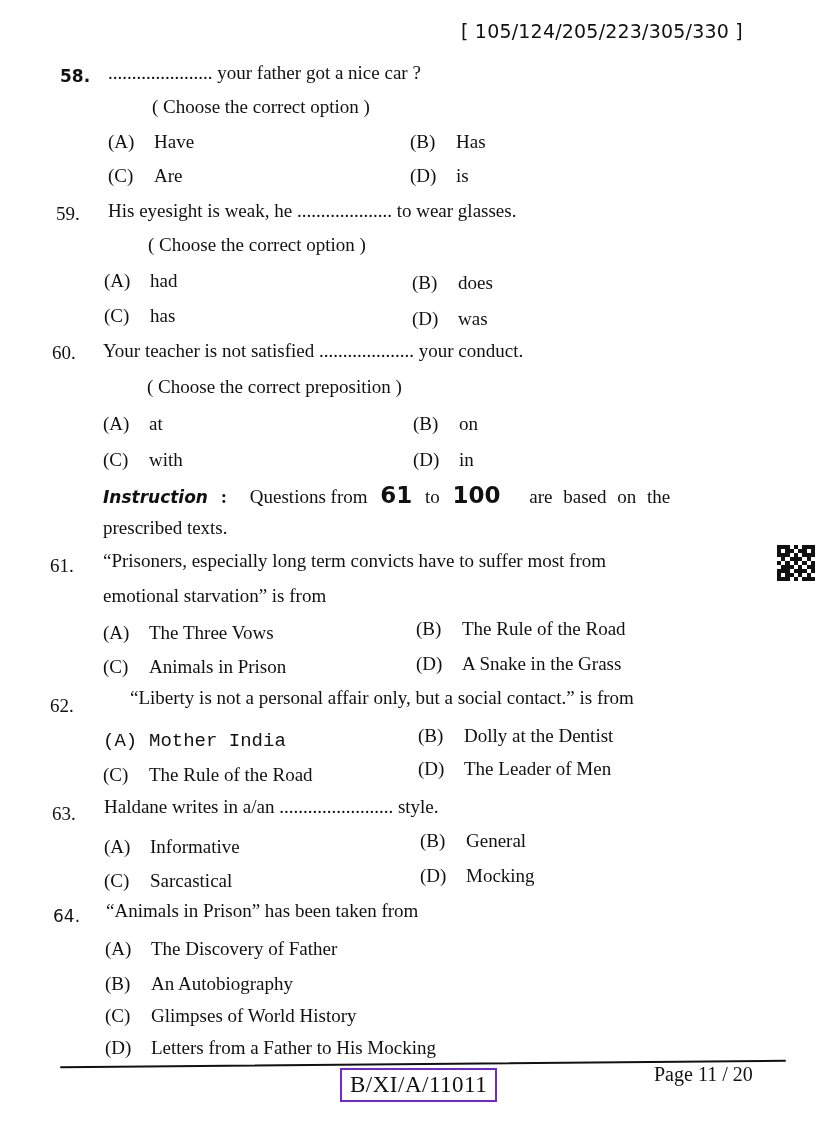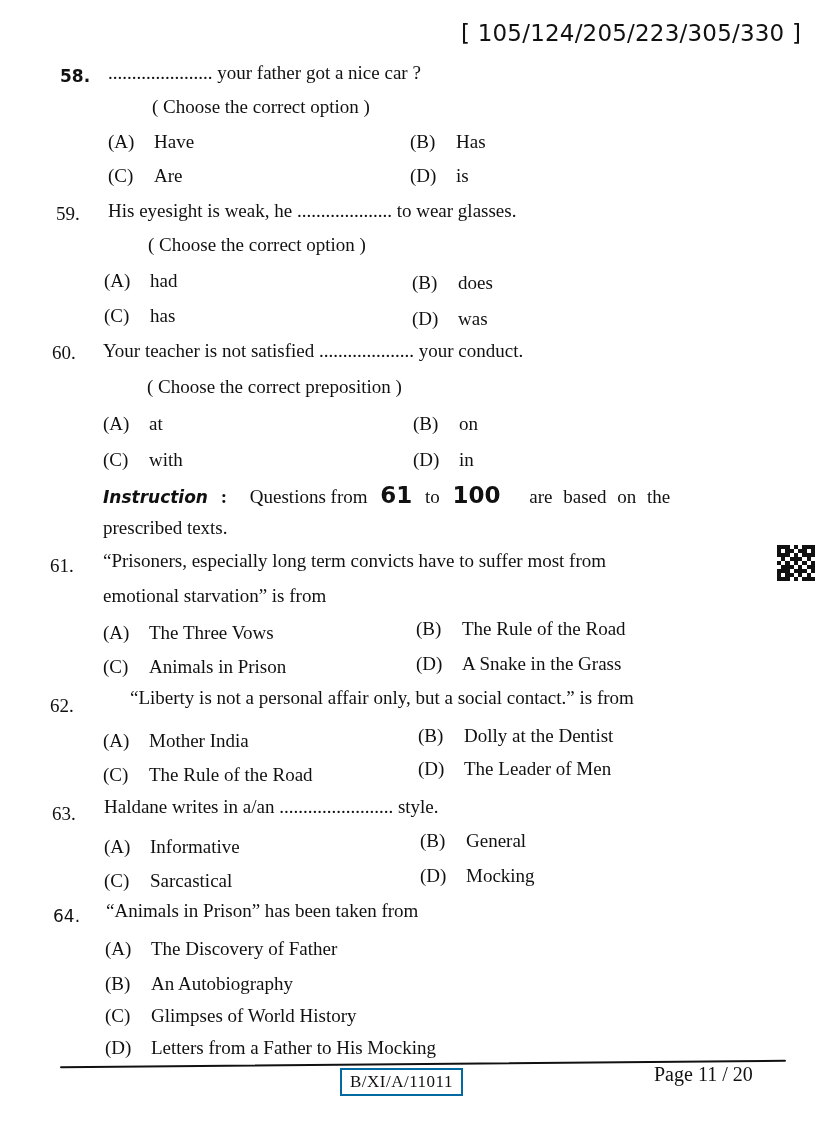--- a/index.html
+++ b/index.html
@@ -3,21 +3,21 @@
   <meta charset="utf-8">
   <style>
     html, body { margin: 0; padding: 0; background: #ffffff; }
     body {
       width: 827px; height: 1127px; position: relative; overflow: hidden;
       font-family: "Liberation Serif", "DejaVu Serif", serif;
       color: #111111;
     }
     .page-code {
       position: absolute; top: 20px; left: 461px;
-      font-family: "DejaVu Sans", sans-serif; font-size: 23px; letter-spacing: 0.2px;
+      font-family: "DejaVu Sans", sans-serif; font-size: 19px; letter-spacing: 0.2px;
     }
     .q-num { position: absolute; font-size: 19px; }
     .q-text { position: absolute; font-size: 19px; white-space: nowrap; }
     .q-sub { position: absolute; font-size: 19px; white-space: nowrap; }
     .opt { position: absolute; font-size: 19px; white-space: nowrap; }
     .opt .lbl { display: inline-block; width: 46px; }
     .sans { font-family: "DejaVu Sans", sans-serif; font-size: 17px; }
     .instr { position: absolute; font-size: 19px; }
     .instr b.i { font-style: italic; font-weight: bold; font-family: "DejaVu Sans", sans-serif; font-size: 17px; }
     .instr b.n { font-family: "DejaVu Sans", sans-serif; font-size: 23px; }
@@ -26,21 +26,21 @@
       display: grid; grid-template-columns: repeat(9, 1fr); grid-template-rows: repeat(9, 1fr);
     }
     .qr span { background: #111; }
     .qr span.w { background: transparent; }
     .rule {
       position: absolute; left: 60px; top: 1063px; width: 726px; height: 2px;
       background: #111; transform: rotate(-0.5deg); border-radius: 2px;
     }
     .code-box {
       position: absolute; left: 340px; top: 1068px; padding: 2px 8px;
-      border: 2px solid #0369a1; font-size: 17px; letter-spacing: 0.5px;
+      border: 2px solid #6d28d9; font-size: 23px; letter-spacing: 0.5px;
     }
     .page-num { position: absolute; left: 654px; top: 1063px; font-size: 20px; }
   </style>
 </head>
 <body>
 
 <div>
 
   <div class="page-code">[ 105/124/205/223/305/330 ]</div>
 
@@ -177,21 +177,21 @@
       <span></span>
       <span class="w"></span>
       <span></span>
       <span></span>
       <span></span>
   </div>
 
   <div>
     <div class="q-num" style="left:50px;top:695px;">62.</div>
     <div class="q-text" style="left:103px;top:687px;margin-left:27px;">“Liberty is not a personal affair only, but a social contact.” is from</div>
-    <div class="opt" style="left:103px;top:730px;"><span class="lbl">(A)</span><span>Mother India</span></div>
+    <div class="opt" style="left:103px;top:730px;font-family:Liberation Mono, monospace;"><span class="lbl">(A)</span><span>Mother India</span></div>
     <div class="opt" style="left:418px;top:725px;"><span class="lbl">(B)</span><span>Dolly at the Dentist</span></div>
     <div class="opt" style="left:103px;top:764px;"><span class="lbl">(C)</span><span>The Rule of the Road</span></div>
     <div class="opt" style="left:418px;top:758px;"><span class="lbl">(D)</span><span>The Leader of Men</span></div>
   </div>
 
   <div>
     <div class="q-num" style="left:52px;top:803px;">63.</div>
     <div class="q-text" style="left:104px;top:796px;">Haldane writes in a/an ........................ style.</div>
     <div class="opt" style="left:104px;top:836px;"><span class="lbl">(A)</span><span>Informative</span></div>
     <div class="opt" style="left:420px;top:830px;"><span class="lbl">(B)</span><span>General</span></div>

